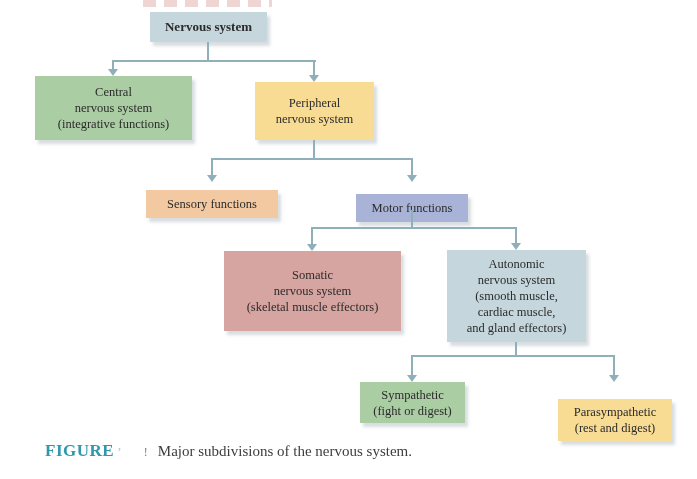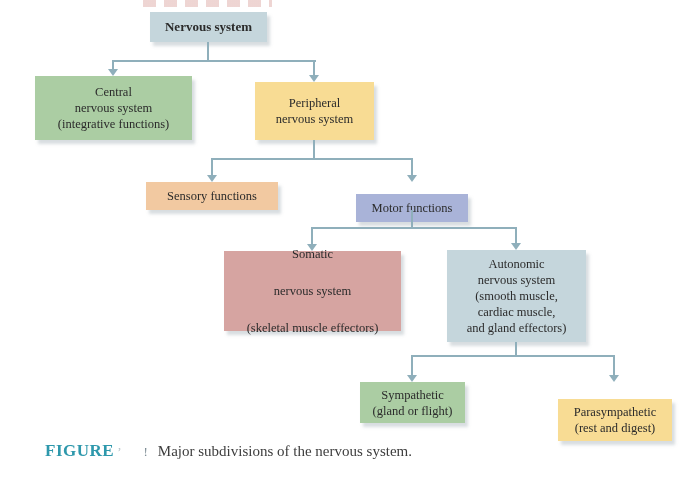--- a/index.html
+++ b/index.html
@@ -22,21 +22,21 @@
     line-height: 16px;
     color: var(--body-text, #2b2b2b);
     box-shadow: 3px 4px 3px rgba(168, 180, 186, 0.45);
     box-sizing: border-box;
     padding: 2px 4px;
   }
   .box.bold { font-weight: bold; font-size: 13px; }
   .fill-blue     { background: var(--box-blue, #c5d6dc); }
   .fill-green    { background: var(--box-green, #abcda3); }
   .fill-yellow   { background: var(--box-yellow, #f8dc94); }
-  .fill-peach    { background: var(--box-peach, #f2c9a1); }
+  .fill-peach    { background: var(--box-peach, #f2c9a1); margin-top: 8px; }
   .fill-lavender { background: var(--box-lavender, #a9b3d8); }
   .fill-rose     { background: var(--box-rose, #d6a4a1); }
 
   .vline { position: absolute; width: 2px; background: var(--connector-line, #8fafbb); }
   .hline { position: absolute; height: 2px; background: var(--connector-line, #8fafbb); }
   .arrow {
     position: absolute;
     width: 0; height: 0;
     border-left: 5px solid transparent;
     border-right: 5px solid transparent;
@@ -94,37 +94,37 @@
   </div>
 
   <div class="box fill-peach" style="left:146px; top:182px; width:132px; height:28px;">
     <span>Sensory functions</span>
   </div>
 
   <div class="box fill-lavender" style="left:356px; top:182px; width:112px; height:28px;margin-top:12px;">
     <span>Motor functions</span>
   </div>
 
-  <div class="box fill-rose" style="left:224px; top:251px; width:177px; height:80px;gap:21px;">
+  <div class="box fill-rose" style="left:224px; top:251px; width:177px; height:80px;">
     <span>Somatic</span>
     <span>nervous system</span>
     <span>(skeletal muscle effectors)</span>
   </div>
 
   <div class="box fill-blue" style="left:447px; top:250px; width:139px; height:92px;">
     <span>Autonomic</span>
     <span>nervous system</span>
     <span>(smooth muscle,</span>
     <span>cardiac muscle,</span>
     <span>and gland effectors)</span>
   </div>
 
   <div class="box fill-green" style="left:360px; top:382px; width:105px; height:41px;">
     <span>Sympathetic</span>
-    <span>(gland or flight)</span>
+    <span>(fight or digest)</span>
   </div>
 
   <div class="box fill-yellow" style="left:558px; top:382px; width:114px; height:42px;margin-top:17px;">
     <span>Parasympathetic</span>
     <span>(rest and digest)</span>
   </div>
 
   <div class="vline" style="left:207px; top:42px; height:19px;"></div>
   <div class="hline" style="left:112px; top:60px; width:204px;"></div>
   <div class="vline" style="left:112px; top:60px; height:10px;"></div>

